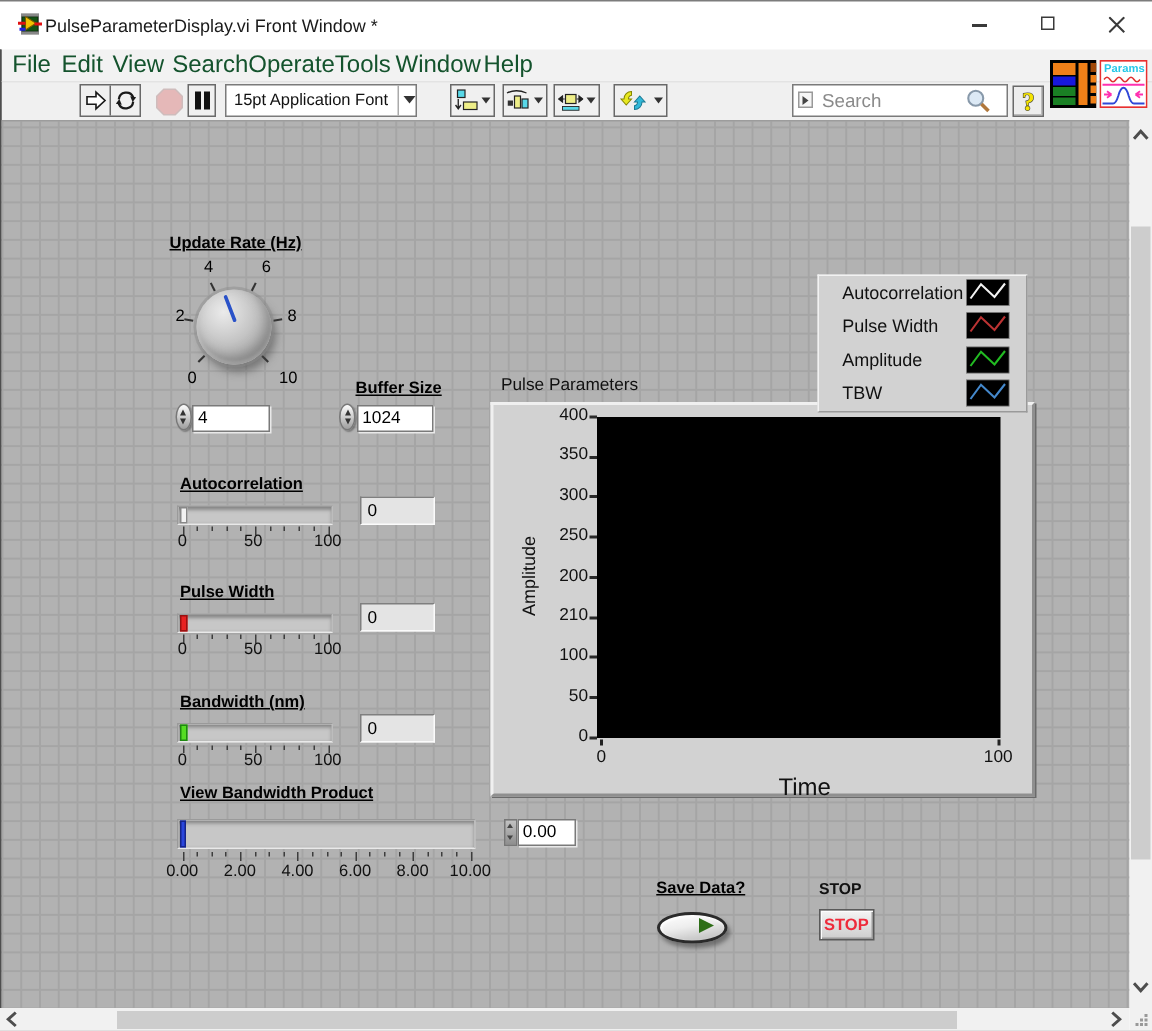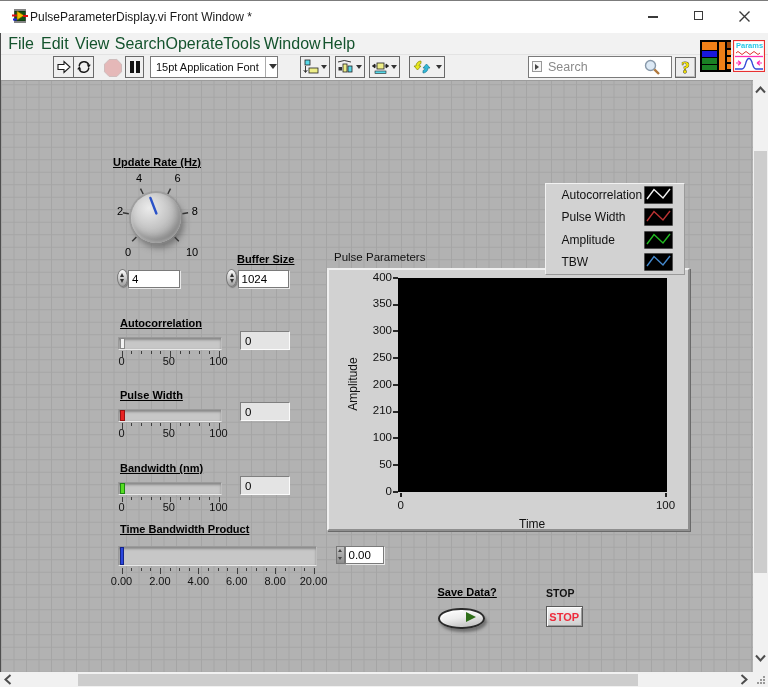--- a/index.html
+++ b/index.html
@@ -280,21 +280,21 @@
     <div class="tick" style="left:189.4px; top:496.5px; height:3px;"></div>
     <div class="tick" style="left:199.1px; top:496.5px; height:3px;"></div>
     <div class="tick" style="left:208.8px; top:496.5px; height:3px;"></div>
     <div class="tick" style="left:218.5px; top:496.5px; height:5.5px;"></div>
   </div>
 <div class="slbl" style="left:121.5px; top:501px;">0</div>
 <div class="slbl" style="left:168.8px; top:501px;">50</div>
 <div class="slbl" style="left:218.5px; top:501px;">100</div>
 <div class="indbox" style="left:240px; top:475.5px;">0</div>
 
-<div class="lbl blab" style="left:120px; top:523px;">Time Bandwidth Product</div>
+<div class="lbl blab" style="left:120px; top:523px;">View Bandwidth Product</div>
 <div class="strack" style="left:117.5px; top:546px; width:199px; height:20px;"></div>
 <div class="sthumb" style="left:119.5px; top:547px; width:4px; height:18px; background:#2a46dd; border:1px solid #14248a;"></div>
 <div class="abs" id="ticks-d">
     <div class="tick" style="left:121.5px; top:568px; height:5.5px;"></div>
     <div class="tick" style="left:131.1px; top:568px; height:3px;"></div>
     <div class="tick" style="left:140.7px; top:568px; height:3px;"></div>
     <div class="tick" style="left:150.3px; top:568px; height:3px;"></div>
     <div class="tick" style="left:159.9px; top:568px; height:5.5px;"></div>
     <div class="tick" style="left:169.5px; top:568px; height:3px;"></div>
     <div class="tick" style="left:179.1px; top:568px; height:3px;"></div>
@@ -311,21 +311,21 @@
     <div class="tick" style="left:284.7px; top:568px; height:3px;"></div>
     <div class="tick" style="left:294.3px; top:568px; height:3px;"></div>
     <div class="tick" style="left:303.9px; top:568px; height:3px;"></div>
     <div class="tick" style="left:313.5px; top:568px; height:5.5px;"></div>
   </div>
 <div class="slbl" style="left:121.5px; top:575px;">0.00</div>
 <div class="slbl" style="left:159.9px; top:575px;">2.00</div>
 <div class="slbl" style="left:198.3px; top:575px;">4.00</div>
 <div class="slbl" style="left:236.7px; top:575px;">6.00</div>
 <div class="slbl" style="left:275.1px; top:575px;">8.00</div>
-<div class="slbl" style="left:313.5px; top:575px;">20.00</div>
+<div class="slbl" style="left:313.5px; top:575px;">10.00</div>
 <div class="abs" style="left:335.5px; top:546px; width:9px; height:18px; background:linear-gradient(180deg,#c2c2c2,#8e8e8e); border:1px solid #777;"></div>
 <div class="abs" style="left:337.5px; top:549px; width:0; height:0; border-left:2.5px solid transparent; border-right:2.5px solid transparent; border-bottom:3.5px solid #444;"></div>
 <div class="abs" style="left:337.5px; top:557px; width:0; height:0; border-left:2.5px solid transparent; border-right:2.5px solid transparent; border-top:3.5px solid #444;"></div>
 <div class="numbox" style="left:344.5px; top:546px; width:39px; height:18px;">0.00</div>
 
 <div class="lbl" style="left:334px; top:251px; font-size:11.5px; color:#111;">Pulse Parameters</div>
 <div class="abs" id="graph">
   <div id="plot" style="left:69px; top:7.5px;"></div>
 </div>
 <div class="abs" id="yaxis">
@@ -348,21 +348,21 @@
     <div class="ylab" style="left:352px; top:484.5px;">0</div>
     <div class="ytick" style="left:393px; top:490.8px;"></div>
   </div>
 <div class="abs" id="xaxis">
     <div class="xtick" style="left:400px; top:493px;"></div>
     <div class="xtick" style="left:665px; top:493px;"></div>
     <div class="slbl" style="left:400.8px; top:499px; font-size:11.5px;">0</div>
     <div class="slbl" style="left:665.5px; top:499px; font-size:11.5px;">100</div>
   </div>
 <div class="lbl" style="left:322px; top:377px; width:61px; text-align:center; font-size:12px; color:#111; transform:rotate(-90deg); transform-origin:center;">Amplitude</div>
-<div class="lbl" style="left:519px; top:516.5px; font-size:12px; color:#111;">Time</div>
+<div class="lbl" style="left:519px; top:516.5px; font-size:16px; color:#111;">Time</div>
 
 <div class="abs" id="legend">
   <div class="legrow" style="top:4.3px;">Autocorrelation</div>
   <div class="legrow" style="top:26.7px;">Pulse Width</div>
   <div class="legrow" style="top:49px;">Amplitude</div>
   <div class="legrow" style="top:71.5px;">TBW</div>
 </div>
 <svg class="abs" style="left:644px; top:185.8px;" width="29" height="18" viewBox="0 0 29 18">
   <rect x="0" y="0" width="29" height="18" fill="#000" stroke="#9a9a9a" stroke-width="1"></rect>
   <polyline points="3,13 10,3.5 19,12 26,3" fill="none" stroke="#f2f2f2" stroke-width="1.4"></polyline>

